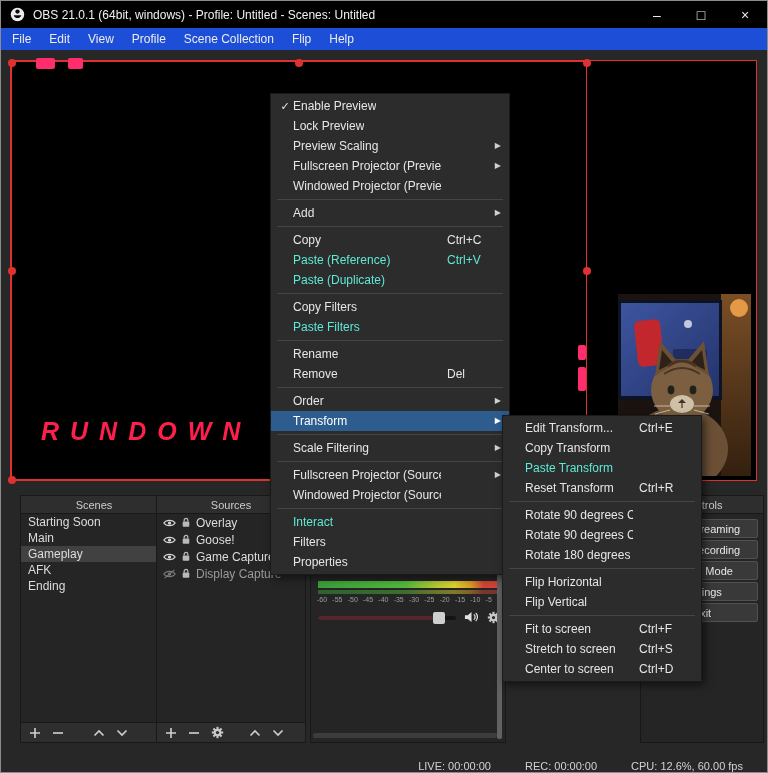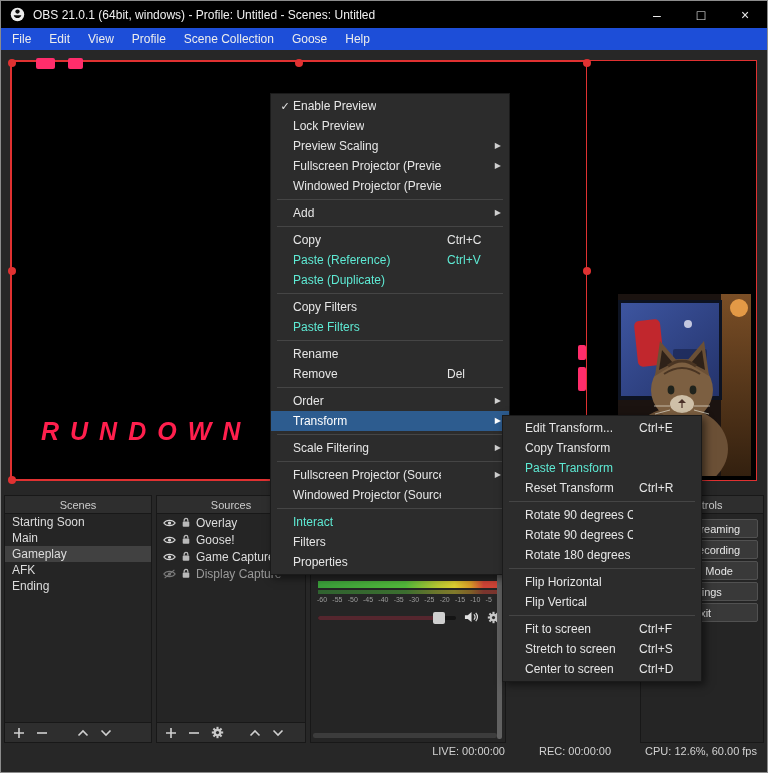--- a/index.html
+++ b/index.html
@@ -32,21 +32,21 @@
          background:var(--selection-red,#e03131); transform:translate(-50%,-50%); }
   .deco { position:absolute; background:var(--pink-accent,#ff2d6b); border-radius:2px; }
   .rundown { position:absolute; left:30px; top:356px; font-size:25px; font-weight:bold;
              letter-spacing:11px; color:var(--watermark-red,#ff1f4d); white-space:nowrap; }
   .cat-art { position:absolute; left:607px; top:233px; width:133px; height:182px; }
 
   
   .panel { position:absolute; background:#252525; border:1px solid #181818; }
   .panel-header { height:18px; background:#2e2e2e; border-bottom:1px solid #181818; text-align:center;
                   font-size:11px; line-height:18px; color:#cccccc; }
-  .panel-scenes   { left:4px;   top:495px; width:148px; height:248px; }
+  .panel-scenes   { left:20px;   top:495px; width:148px; height:248px; }
   .panel-sources  { left:156px; top:495px; width:150px; height:248px; }
   .panel-mixer    { left:310px; top:495px; width:196px; height:248px; }
   .panel-controls { left:640px; top:495px; width:124px; height:248px; }
 
   .list-row { height:16px; line-height:16px; font-size:12px; color:#dcdcdc; padding-left:7px;
               white-space:nowrap; overflow:hidden; }
   .list-row.selected { background:#414141; }
   .src-row { height:17px; display:flex; align-items:center; gap:5px; padding-left:6px;
              font-size:12px; color:#dcdcdc; white-space:nowrap; overflow:hidden; }
   .src-label.dim { color:#9a9a9a; }
@@ -79,21 +79,21 @@
   .scroll-h { position:absolute; left:2px; bottom:4px; width:184px; height:5px; background:#3c3c3c; border-radius:2px; }
 
   
   .ctl-btn { display:block; width:112px; height:19px; margin:2px auto 0 auto; background:#393939;
              border:1px solid #515151; border-radius:2px; color:#e8e8e8; font-size:11px;
              font-family:"Liberation Sans", sans-serif; }
   .panel-controls .ctl-btn:first-of-type { margin-top:5px; }
 
   
   .statusbar { position:absolute; left:1px; right:1px; bottom:1px; height:27px; display:flex;
-               justify-content:flex-end; align-items:flex-start; gap:34px; padding-right:10px;
+               justify-content:flex-end; align-items:flex-end; gap:34px; padding-right:24px;
                font-size:11px; color:#d2d2d2; background:#272727; }
 
   
   .menu { position:absolute; background:#2c2c2c; border:1px solid #1a1a1a; padding:2px 0;
           box-shadow:3px 3px 8px rgba(0,0,0,.55); font-size:12px; color:#e6e6e6; z-index:50; }
   .menu-context  { left:270px; top:93px;  width:240px; }
   .menu-submenu  { left:502px; top:415px; width:200px; z-index:51; }
   .mi { display:flex; align-items:center; height:20px; line-height:20px; padding:0 8px 0 6px; white-space:nowrap; }
   .mi .chk { width:16px; text-align:center; font-size:11px; flex:none; }
   .mi .lbl { flex:0 1 auto; overflow:hidden; }
@@ -125,21 +125,21 @@
         <span class="win-btn" data-name="close-button">×</span>
       </span>
   </div>
 
   <div class="menubar" data-name="menu-bar">
       <div class="mb-item" data-name="menubar-item-file">File</div>
       <div class="mb-item" data-name="menubar-item-edit">Edit</div>
       <div class="mb-item" data-name="menubar-item-view">View</div>
       <div class="mb-item" data-name="menubar-item-profile">Profile</div>
       <div class="mb-item" data-name="menubar-item-scene-collection">Scene Collection</div>
-      <div class="mb-item" data-name="menubar-item-tools">Goose</div>
+      <div class="mb-item" data-name="menubar-item-tools">Flip</div>
       <div class="mb-item" data-name="menubar-item-help">Help</div>
     </div>
 
   <div class="preview-area" data-name="preview-area">
     <div class="canvas" data-name="preview-canvas">
       <div class="sel-rect" data-name="source-selection-outline"></div>
       <div class="hdl" data-name="selection-handle" style="left:1px;top:2px;"></div>
       <div class="hdl" data-name="selection-handle" style="left:288px;top:2px;"></div>
       <div class="hdl" data-name="selection-handle" style="left:576px;top:2px;"></div>
       <div class="hdl" data-name="selection-handle" style="left:1px;top:210px;"></div>

